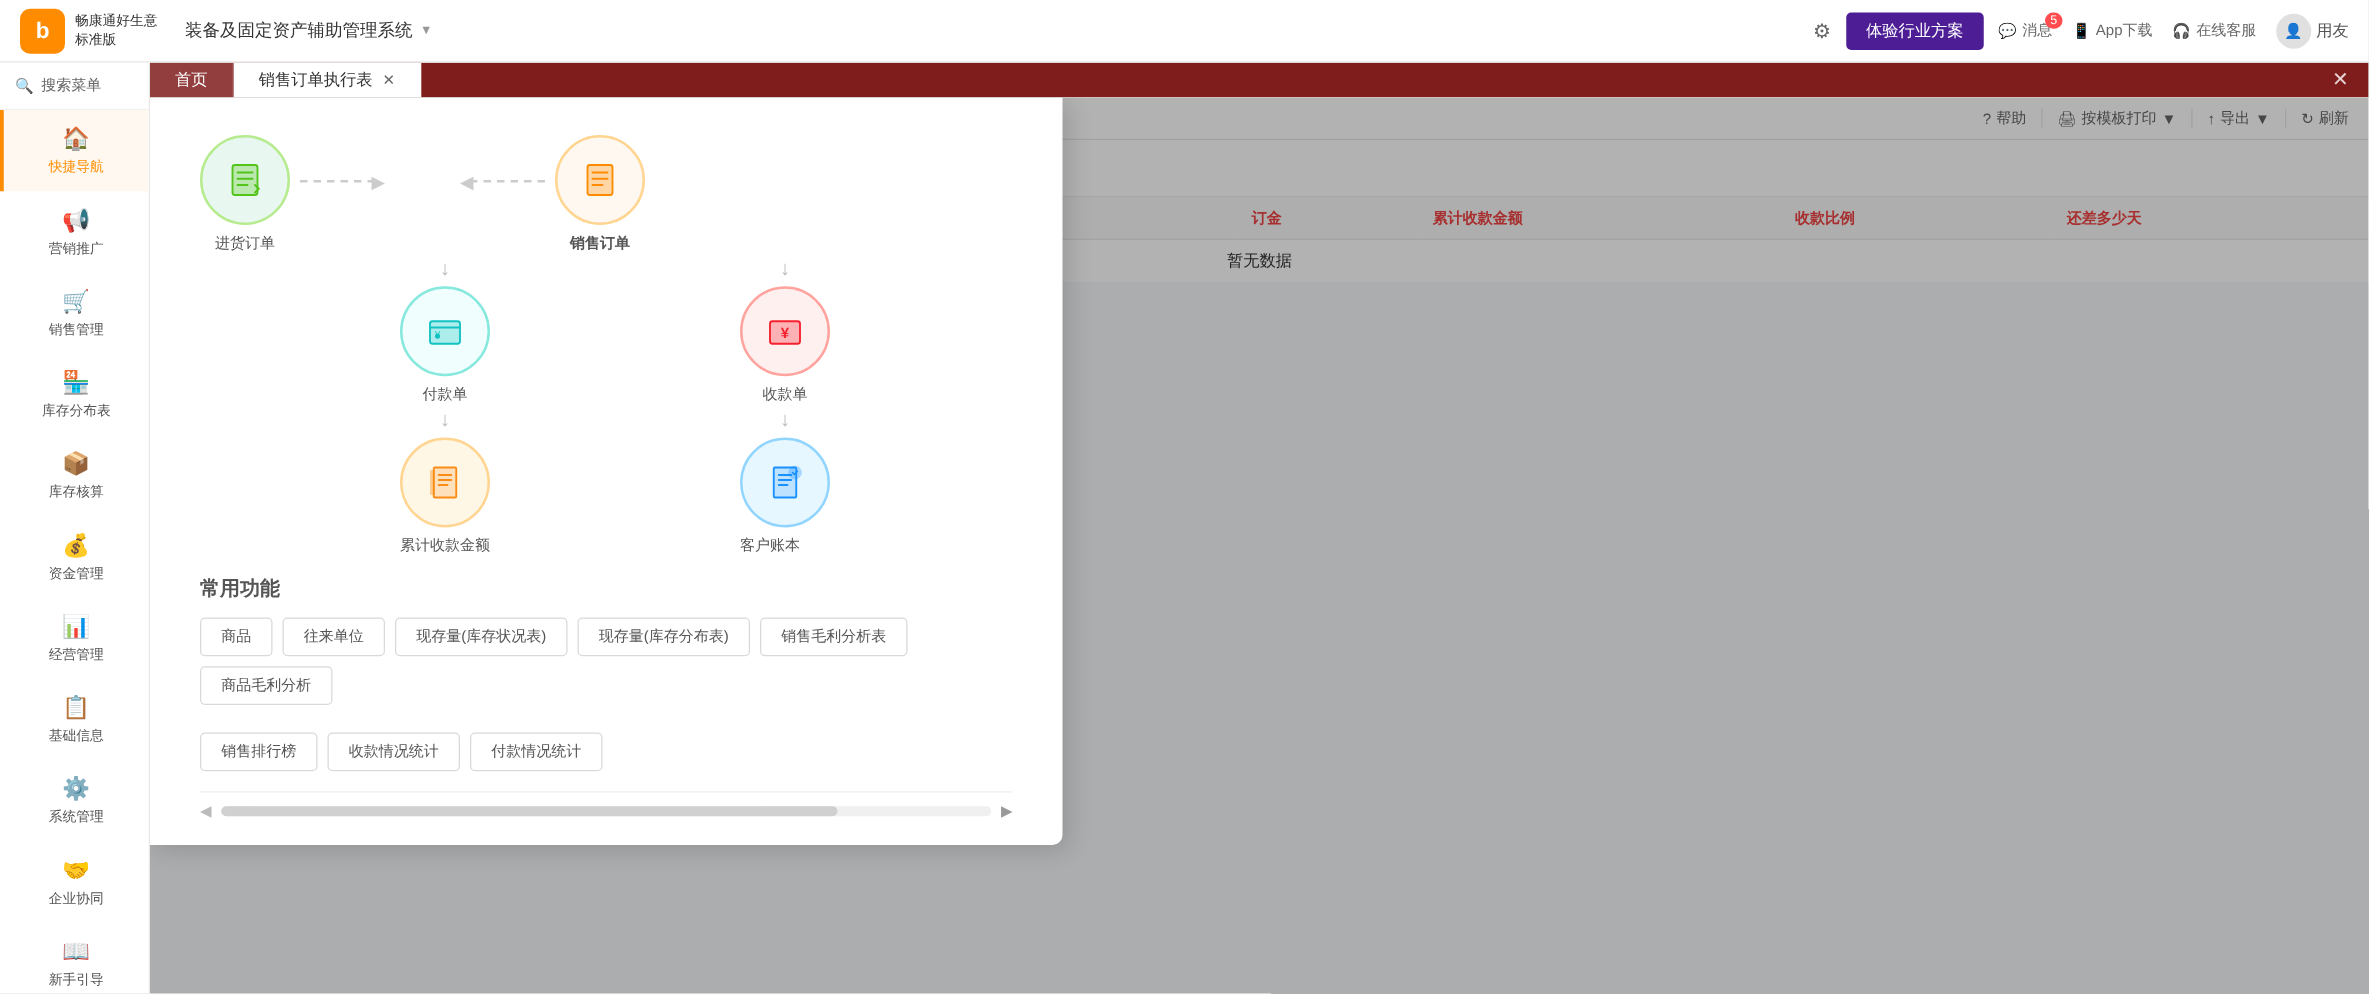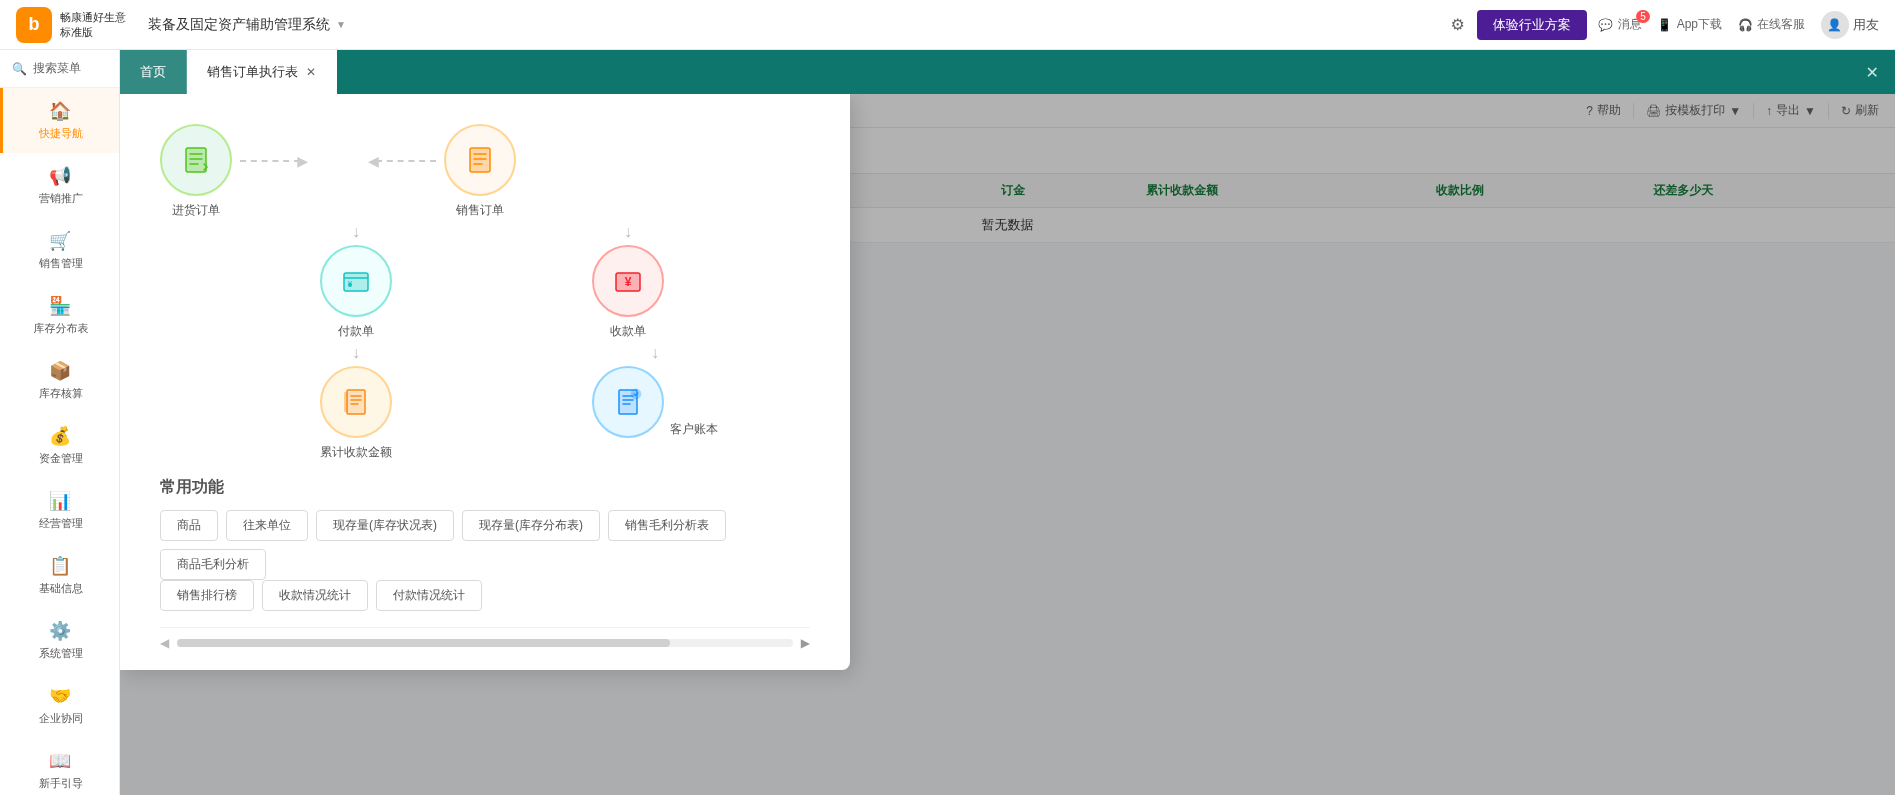--- a/index.html
+++ b/index.html
@@ -30,21 +30,21 @@
     .search-menu { padding: 10px 12px; display: flex; align-items: center; gap: 6px; color: #666; font-size: 12px; cursor: pointer; border-bottom: 1px solid #f0f0f0; }
     .nav-item { padding: 12px 8px; display: flex; flex-direction: column; align-items: center; gap: 4px; cursor: pointer; color: #555; font-size: 12px; border-left: 3px solid transparent; }
     .nav-item.active { color: #ff8c00; background: #fff8f0; border-left-color: #ff8c00; }
     .nav-icon { font-size: 18px; }
     .nav-label { font-size: 11px; text-align: center; }
 
     
     .content-area { flex: 1; display: flex; flex-direction: column; overflow: hidden; }
 
     
-    .tab-bar { height: 44px; background: #0f766e; display: flex; align-items: stretch; padding: 0; }
+    .tab-bar { height: 28px; background: #7f1d1d; display: flex; align-items: stretch; padding: 0; }
     .tab-item { padding: 0 20px; display: flex; align-items: center; cursor: pointer; font-size: 13px; color: rgba(255,255,255,0.85); border-right: 1px solid rgba(255,255,255,0.2); }
     .tab-item.home { background: rgba(255,255,255,0.15); color: white; }
     .tab-item.active { background: white; color: #333; }
     .tab-close { margin-left: 8px; color: #666; font-size: 12px; }
     .tab-bar-close { margin-left: auto; padding: 0 16px; display: flex; align-items: center; color: rgba(255,255,255,0.8); cursor: pointer; font-size: 16px; }
 
     
     .page-content { flex: 1; background: #f7f8fa; overflow: hidden; position: relative; }
 
     
@@ -56,21 +56,21 @@
     .filter-bar { background: white; padding: 8px 16px; display: flex; align-items: center; gap: 12px; border-bottom: 1px solid #e8e8e8; flex-wrap: wrap; }
     .filter-item { display: flex; align-items: center; gap: 6px; font-size: 12px; color: #555; }
     .date-input { border: 1px solid #d9d9d9; padding: 4px 8px; border-radius: 4px; color: #bbb; font-size: 12px; width: 120px; }
     .status-select { border: 1px solid #d9d9d9; padding: 4px 8px; border-radius: 4px; font-size: 12px; width: 140px; color: #555; }
     .more-filter { color: #26c0a6; cursor: pointer; font-size: 12px; }
     .query-btn { background: #ff8c00; color: white; border: none; padding: 5px 16px; border-radius: 4px; cursor: pointer; font-size: 12px; }
     .set-btn { background: white; color: #666; border: 1px solid #d9d9d9; padding: 5px 12px; border-radius: 4px; cursor: pointer; font-size: 12px; }
 
     
     .data-table { width: 100%; border-collapse: collapse; font-size: 12px; }
-    .data-table th { background: #fafafa; padding: 8px 12px; border-bottom: 1px solid #e8e8e8; text-align: left; color: #15803d; white-space: nowrap; }
+    .data-table th { background: #fafafa; padding: 8px 12px; border-bottom: 1px solid #e8e8e8; text-align: left; color: #ef4444; white-space: nowrap; }
     .data-table td { padding: 8px 12px; border-bottom: 1px solid #f0f0f0; color: #333; }
     .no-data { text-align: center; color: #bbb; padding: 40px; font-size: 13px; }
 
     
     .overlay { position: absolute; top: 0; left: 0; right: 0; bottom: 0; background: rgba(0,0,0,0.3); z-index: 100; display: flex; align-items: flex-start; justify-content: flex-start; padding-top: 0; }
 
     
     .quick-nav-panel { background: white; width: 730px; margin: 0; padding: 30px 40px 20px 40px; position: relative; border-radius: 0 0 8px 0; box-shadow: 4px 4px 20px rgba(0,0,0,0.15); }
     .flow-circle { width: 72px; height: 72px; border-radius: 50%; display: flex; align-items: center; justify-content: center; font-size: 28px; cursor: pointer; }
     .flow-circle.green { background: #e8f8f0; color: #52c41a; border: 2px solid #b7eb8f; }
@@ -298,21 +298,21 @@
 
                 <div style="width:60px;"></div>
 
 
                 <div style="display:flex;align-items:center;padding-bottom:22px;padding-left:8px;padding-right:8px;">
                   <div style="width:60px;border-top:2px dashed #ccc;position:relative;">
                     <span style="position:absolute;left:-8px;top:-9px;color:#ccc;font-size:14px;">◀</span>
                   </div>
                 </div>
 
-                <div style="display:flex;flex-direction:column;align-items:center;gap:6px;">
+                <div style="display:flex;flex-direction:column;align-items:center;gap:6px;font-weight:bold;">
                   <div class="flow-circle orange">
                     <svg width="32" height="32" viewBox="0 0 32 32" fill="none">
                       <rect x="6" y="4" width="20" height="24" rx="2" fill="#ff8c00" opacity="0.3"></rect>
                       <rect x="6" y="4" width="20" height="24" rx="2" stroke="#ff8c00" stroke-width="1.5" fill="none"></rect>
                       <path d="M10 10h12M10 15h12M10 20h8" stroke="#ff8c00" stroke-width="1.5" stroke-linecap="round"></path>
                     </svg>
                   </div>
                   <span class="flow-label">销售订单</span>
                 </div>
               </div>
@@ -360,21 +360,21 @@
                         <rect x="7" y="4" width="18" height="24" rx="1" stroke="#fa8c16" stroke-width="1.5" fill="none"></rect>
                         <path d="M11 10h10M11 14h10M11 18h7" stroke="#fa8c16" stroke-width="1.5" stroke-linecap="round"></path>
                         <rect x="4" y="6" width="4" height="20" rx="1" fill="#fa8c16" opacity="0.4"></rect>
                       </svg>
                     </div>
                     <span class="flow-label">累计收款金额</span>
                   </div>
                 </div>
                 <div style="margin-left:200px; display:flex;flex-direction:column;align-items:center;">
                   <div style="color:#bbb;font-size:16px;margin:4px 0;">↓</div>
-                  <div style="display:flex;flex-direction:row;align-items:flex-end;gap:6px;">
+                  <div style="display:flex;flex-direction:column;align-items:flex-start;gap:6px;">
                     <div class="flow-circle light-blue">
                       <svg width="32" height="32" viewBox="0 0 32 32" fill="none">
                         <rect x="7" y="4" width="18" height="24" rx="1" fill="#1890ff" opacity="0.2"></rect>
                         <rect x="7" y="4" width="18" height="24" rx="1" stroke="#1890ff" stroke-width="1.5" fill="none"></rect>
                         <path d="M11 10h10M11 14h10M11 18h7" stroke="#1890ff" stroke-width="1.5" stroke-linecap="round"></path>
                         <circle cx="24" cy="8" r="5" fill="#1890ff" opacity="0.3" stroke="#1890ff" stroke-width="1"></circle>
                         <path d="M22 8l1.5 1.5L26 7" stroke="#1890ff" stroke-width="1.2" stroke-linecap="round"></path>
                       </svg>
                     </div>
                     <span class="flow-label">客户账本</span>
@@ -386,21 +386,21 @@
             <div class="common-func">
               <div class="common-func-title">常用功能</div>
               <div class="func-buttons">
                 <button class="func-btn">商品</button>
                 <button class="func-btn">往来单位</button>
                 <button class="func-btn">现存量(库存状况表)</button>
                 <button class="func-btn">现存量(库存分布表)</button>
                 <button class="func-btn">销售毛利分析表</button>
                 <button class="func-btn">商品毛利分析</button>
               </div>
-              <div class="func-buttons" style="margin-top:0;">
+              <div class="func-buttons" style="margin-top:22px;">
                 <button class="func-btn">销售排行榜</button>
                 <button class="func-btn">收款情况统计</button>
                 <button class="func-btn">付款情况统计</button>
               </div>
             </div>
 
             <div class="scroll-hint">
               <span style="color:#bbb;font-size:12px;">◀</span>
               <div class="scroll-bar-area">
                 <div class="scroll-thumb"></div>

